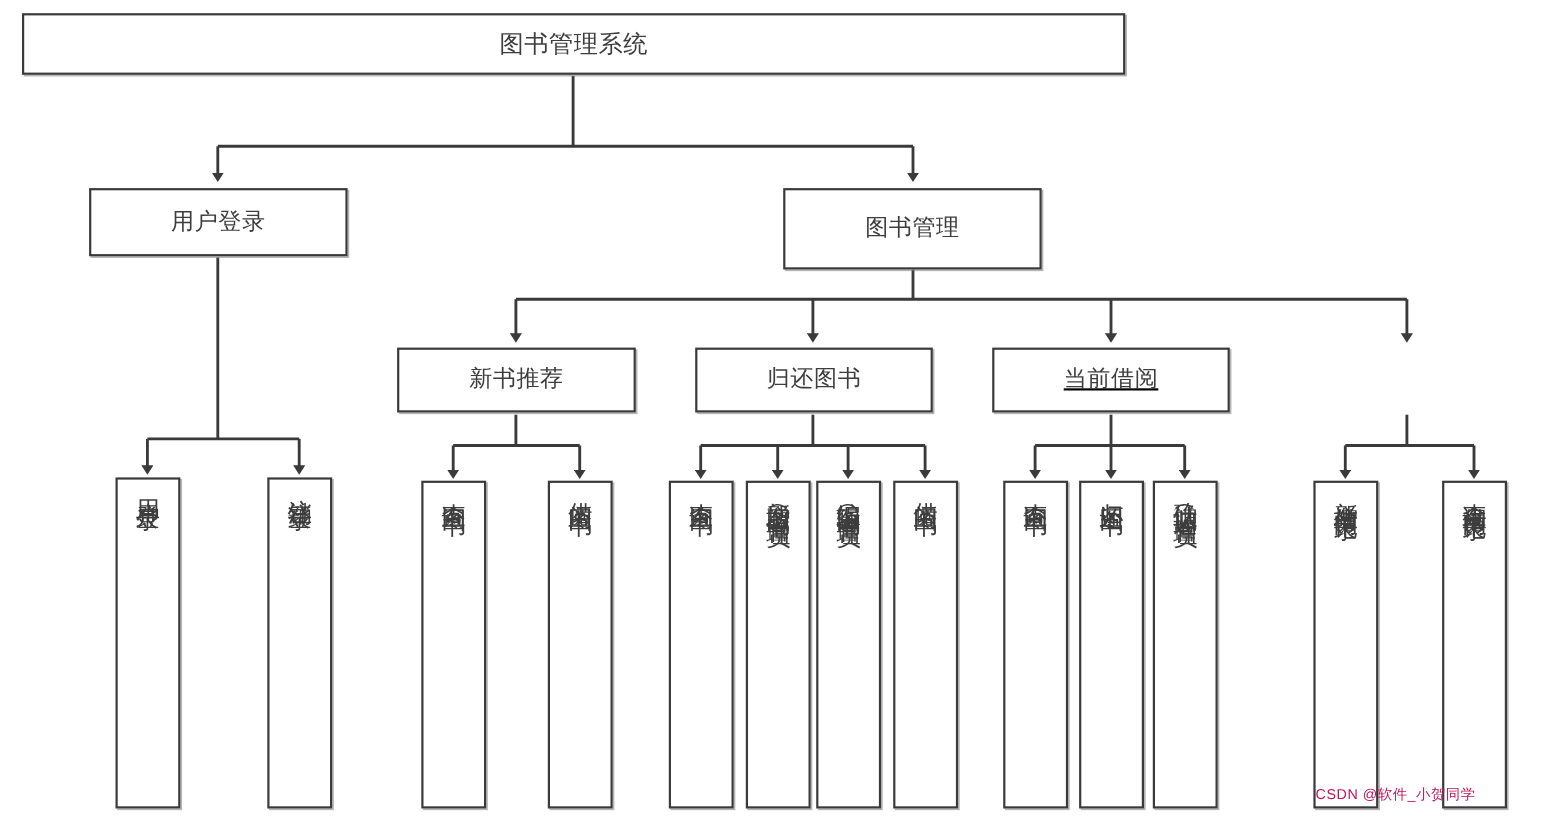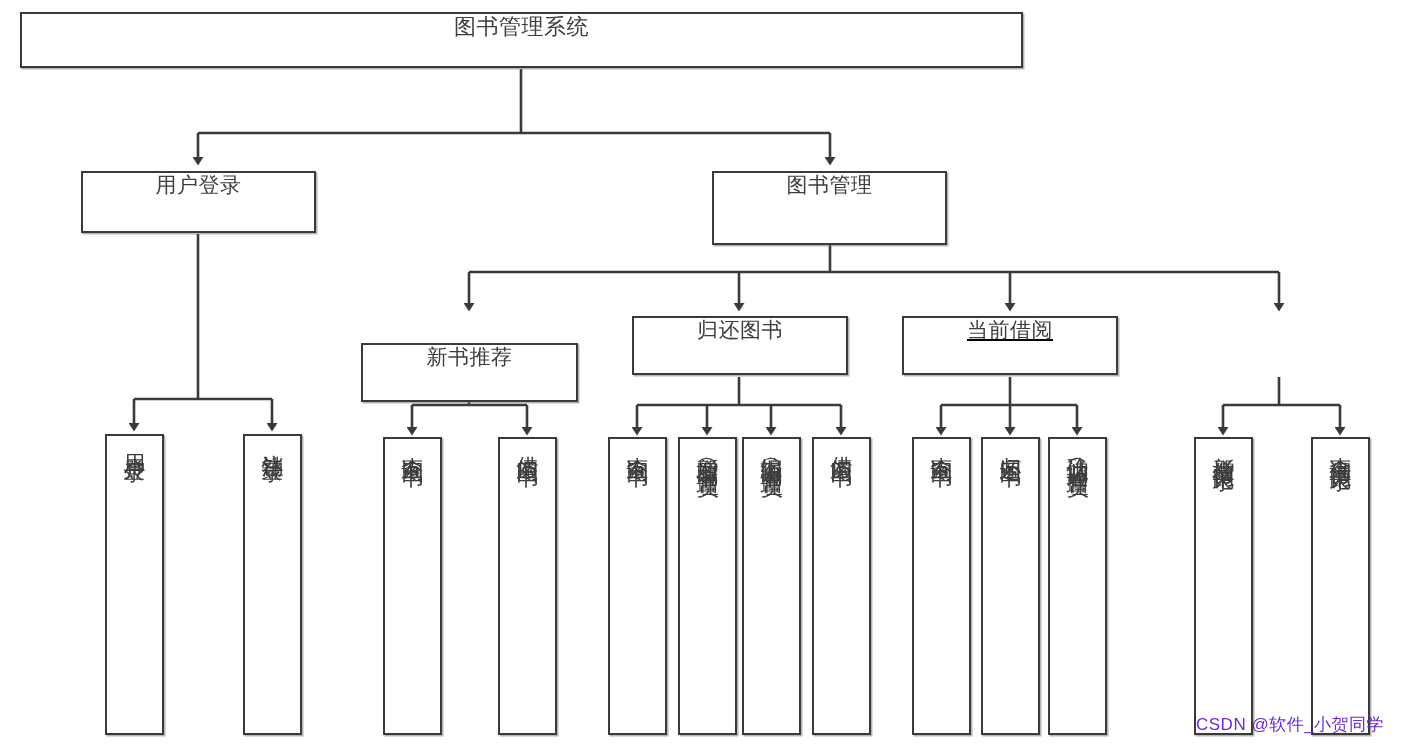--- a/index.html
+++ b/index.html
@@ -24,20 +24,21 @@
     width: 1405px;
     height: 747px;
     pointer-events: none;
   }
   .node {
     position: absolute;
     box-sizing: border-box;
     border: 2px solid #3a3a3a;
     background: #ffffff;
     display: flex;
+    align-items: center;
     justify-content: center;
     box-shadow: 1.5px 1.5px 0 0 rgba(120,120,120,0.55);
   }
   .node .label {
     color: #3d3d3d;
     font-size: 21px;
     line-height: 1.18;
     letter-spacing: 0.5px;
     white-space: nowrap;
   }
@@ -50,22 +51,22 @@
     text-orientation: upright;
     white-space: nowrap;
     font-size: 22px;
     letter-spacing: 3px;
     line-height: 1;
     margin: 0 auto;
   }
   .node.root .label { font-size: 22px; }
   .watermark {
     position: absolute;
-    color: #6d28d9;
-    font-size: 17px;
+    color: #be185d;
+    font-size: 13px;
     letter-spacing: 0.5px;
     white-space: nowrap;
     user-select: none;
   }
 </style>
 </head>
 <body>
 
 <div id="canvas">
 
@@ -123,21 +124,21 @@
     <span class="label">图书管理系统</span>
   </div>
 
   <div class="node" style="left:81px; top:171px; width:235px; height:62px;">
     <span class="label">用户登录</span>
   </div>
   <div class="node" style="left:712px; top:171px; width:235px; height:74px;">
     <span class="label">图书管理</span>
   </div>
 
-  <div class="node" style="left:361px; top:316px; width:217px; height:59px;margin-top:27px;">
+  <div class="node" style="left:361px; top:316px; width:217px; height:59px;">
     <span class="label">新书推荐</span>
   </div>
   <div class="node" style="left:632px; top:316px; width:216px; height:59px;">
     <span class="label">归还图书</span>
   </div>
   <div class="node" style="left:902px; top:316px; width:216px; height:59px;text-decoration:underline;">
     <span class="label">当前借阅</span>
   </div>
 
   <div class="node vertical" style="left:105px; top:434px; width:59px; height:301px;">

